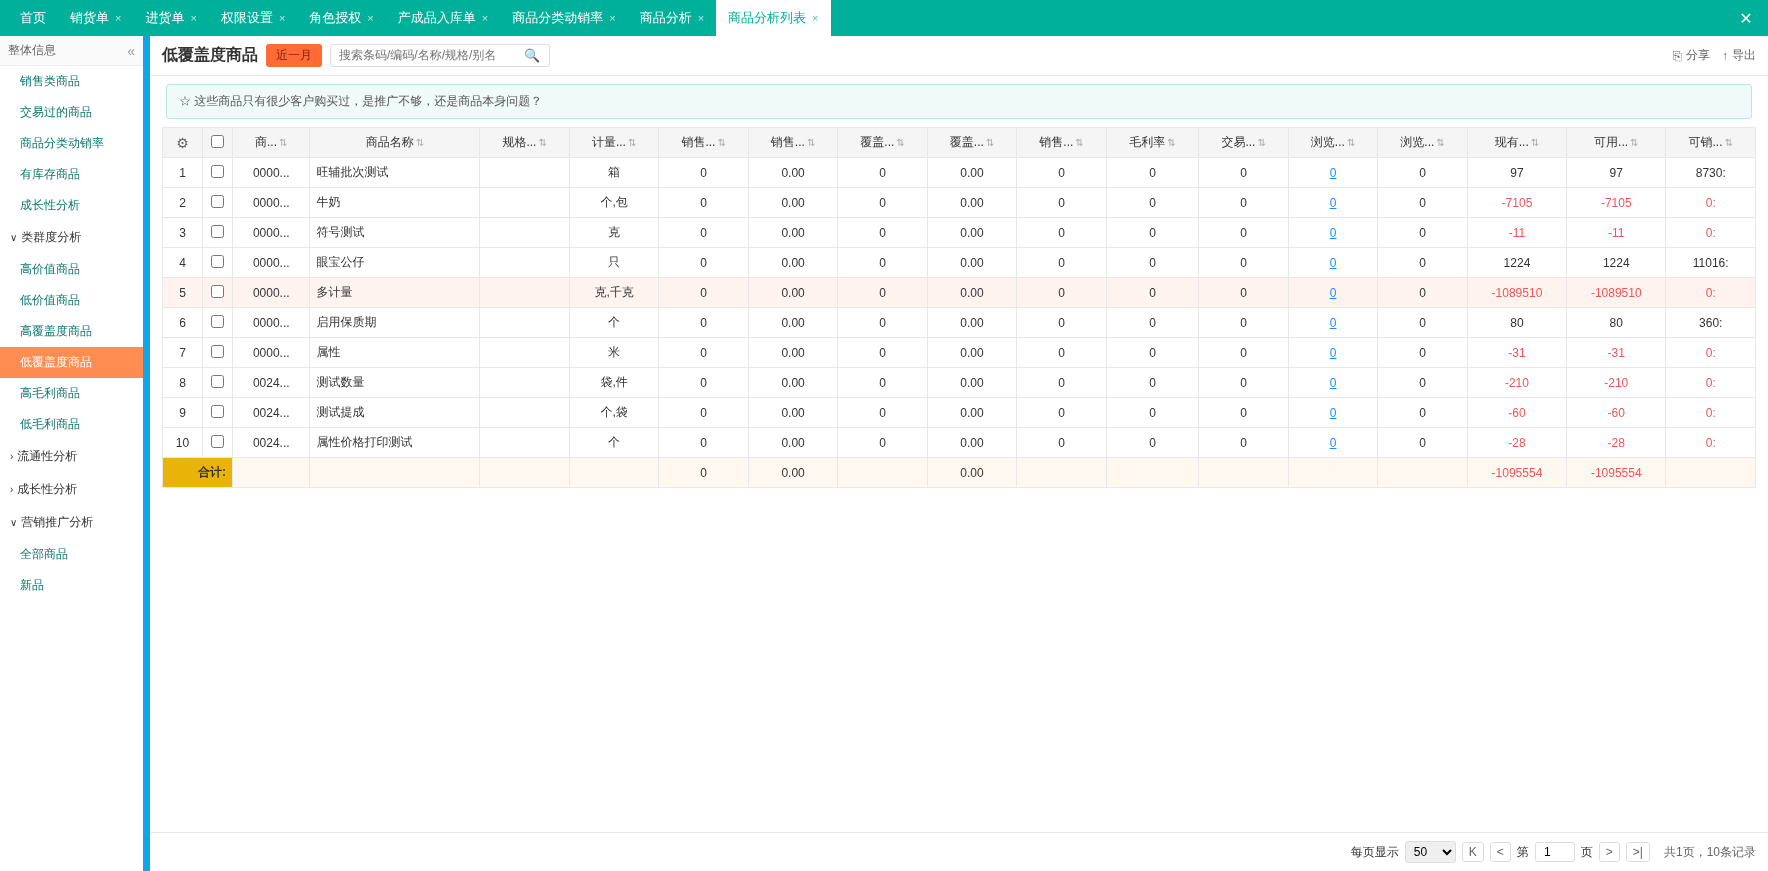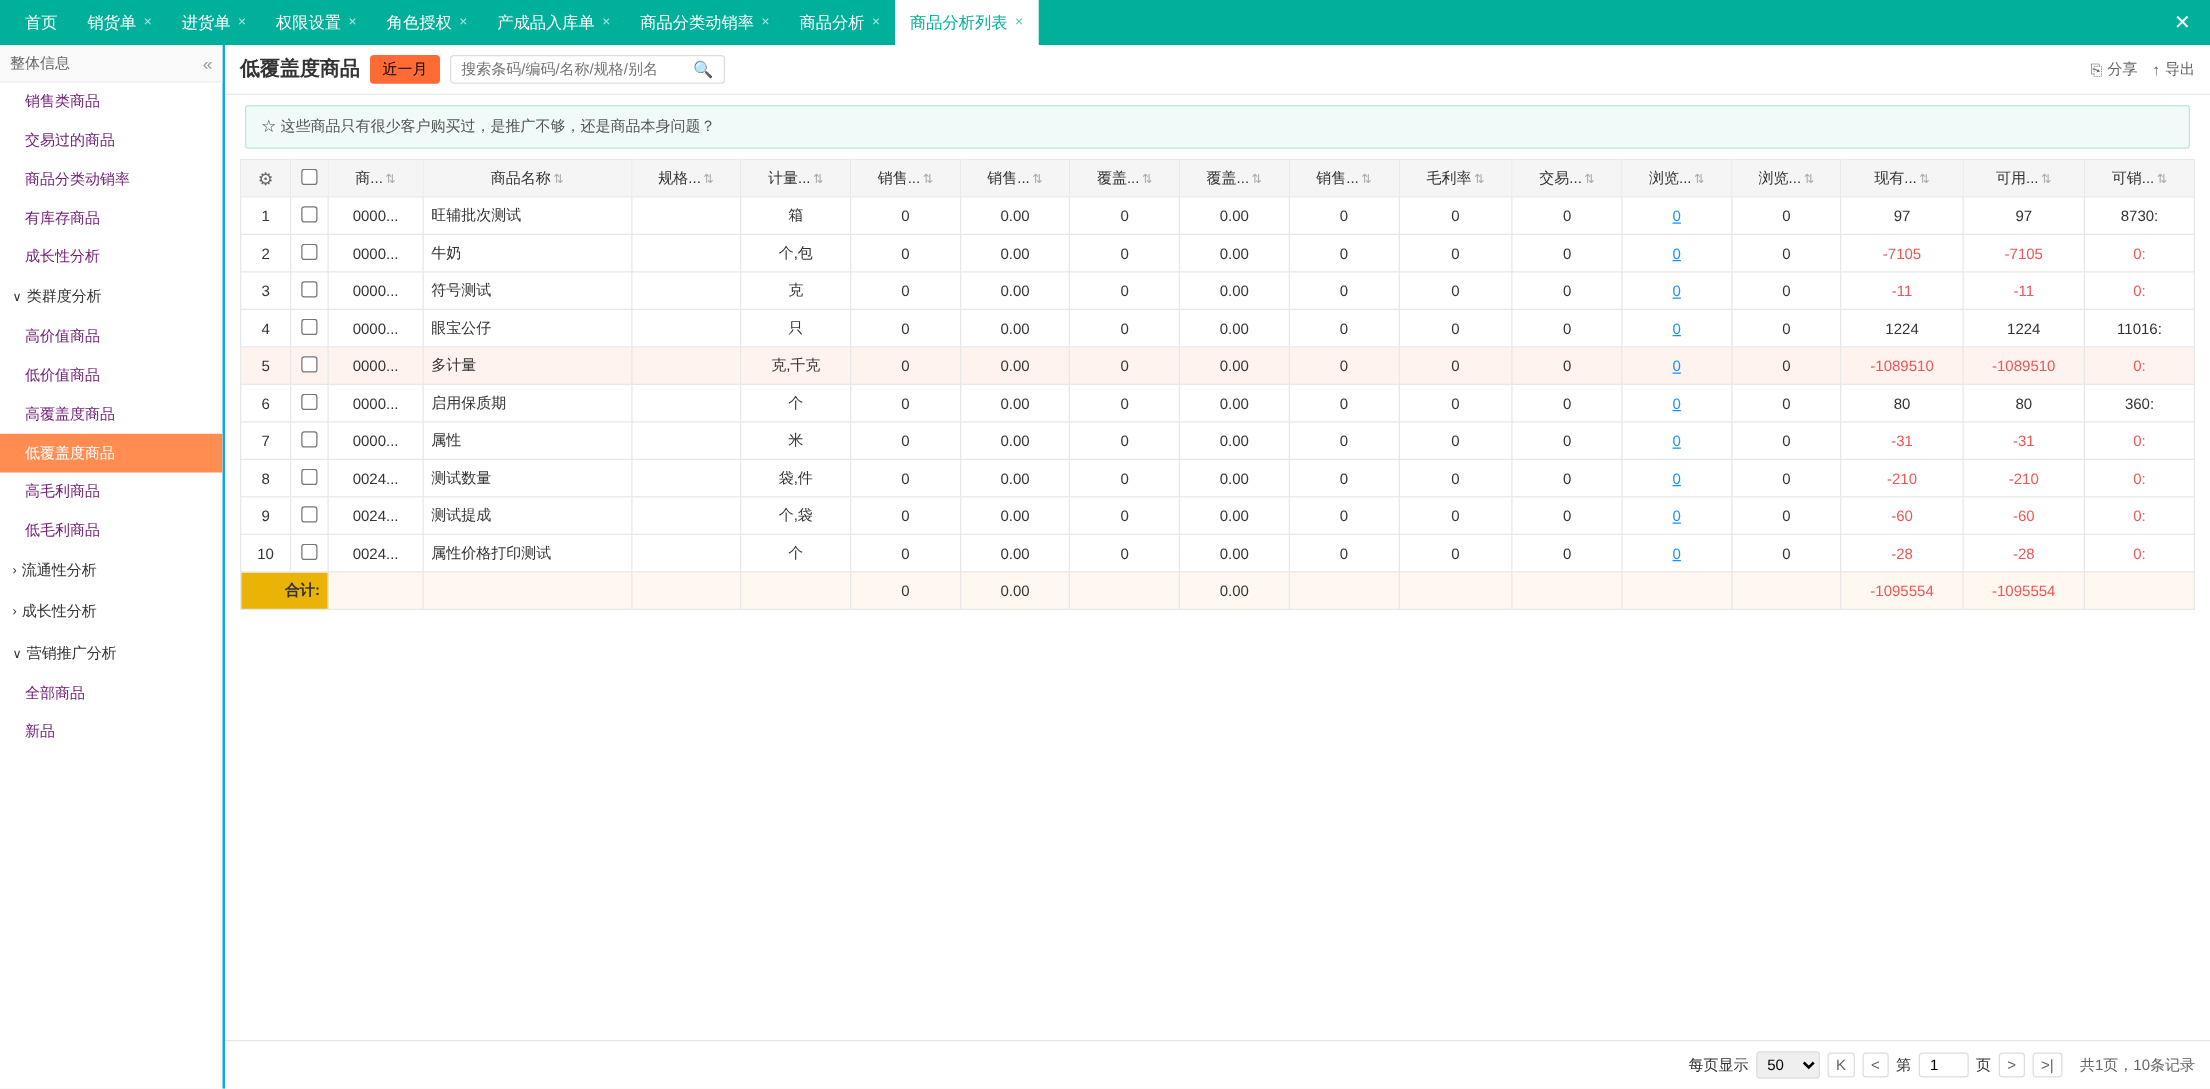--- a/index.html
+++ b/index.html
@@ -44,40 +44,40 @@
     }
 
     
     .main-layout {
       display: flex;
       height: calc(871px - 36px);
     }
 
     
     .sidebar {
-      width: 180px;
+      width: 150px;
       background: #fff;
-      border-right: 2px solid #0ea5e9;
+      border-right: 7px solid #0ea5e9;
       overflow-y: auto;
       flex-shrink: 0;
     }
     .sidebar-section-header {
       display: flex;
       align-items: center;
       padding: 8px 10px;
       font-size: 12px;
       color: #333;
       cursor: pointer;
       user-select: none;
     }
     .sidebar-section-header .arrow { margin-right: 4px; font-size: 10px; }
     .sidebar-item {
       padding: 7px 10px 7px 20px;
       font-size: 12px;
-      color: #701a75;
+      color: #0f766e;
       cursor: pointer;
       white-space: nowrap;
     }
     .sidebar-item.active { background: #ff8c50; color: #fff; }
     .sidebar-header-row {
       display: flex;
       align-items: center;
       justify-content: space-between;
       padding: 6px 8px;
       background: #fafafa;
@@ -104,21 +104,21 @@
       gap: 8px;
       flex-shrink: 0;
     }
     .page-title {
       font-size: 16px;
       font-weight: bold;
       color: #333;
     }
     .time-filter-btn {
       background: #ff6b35;
-      color: #000000;
+      color: #7f1d1d;
       border: none;
       border-radius: 3px;
       padding: 3px 10px;
       font-size: 12px;
       cursor: pointer;
     }
     .search-box {
       display: flex;
       align-items: flex-start;
       border: 1px solid #ddd;

